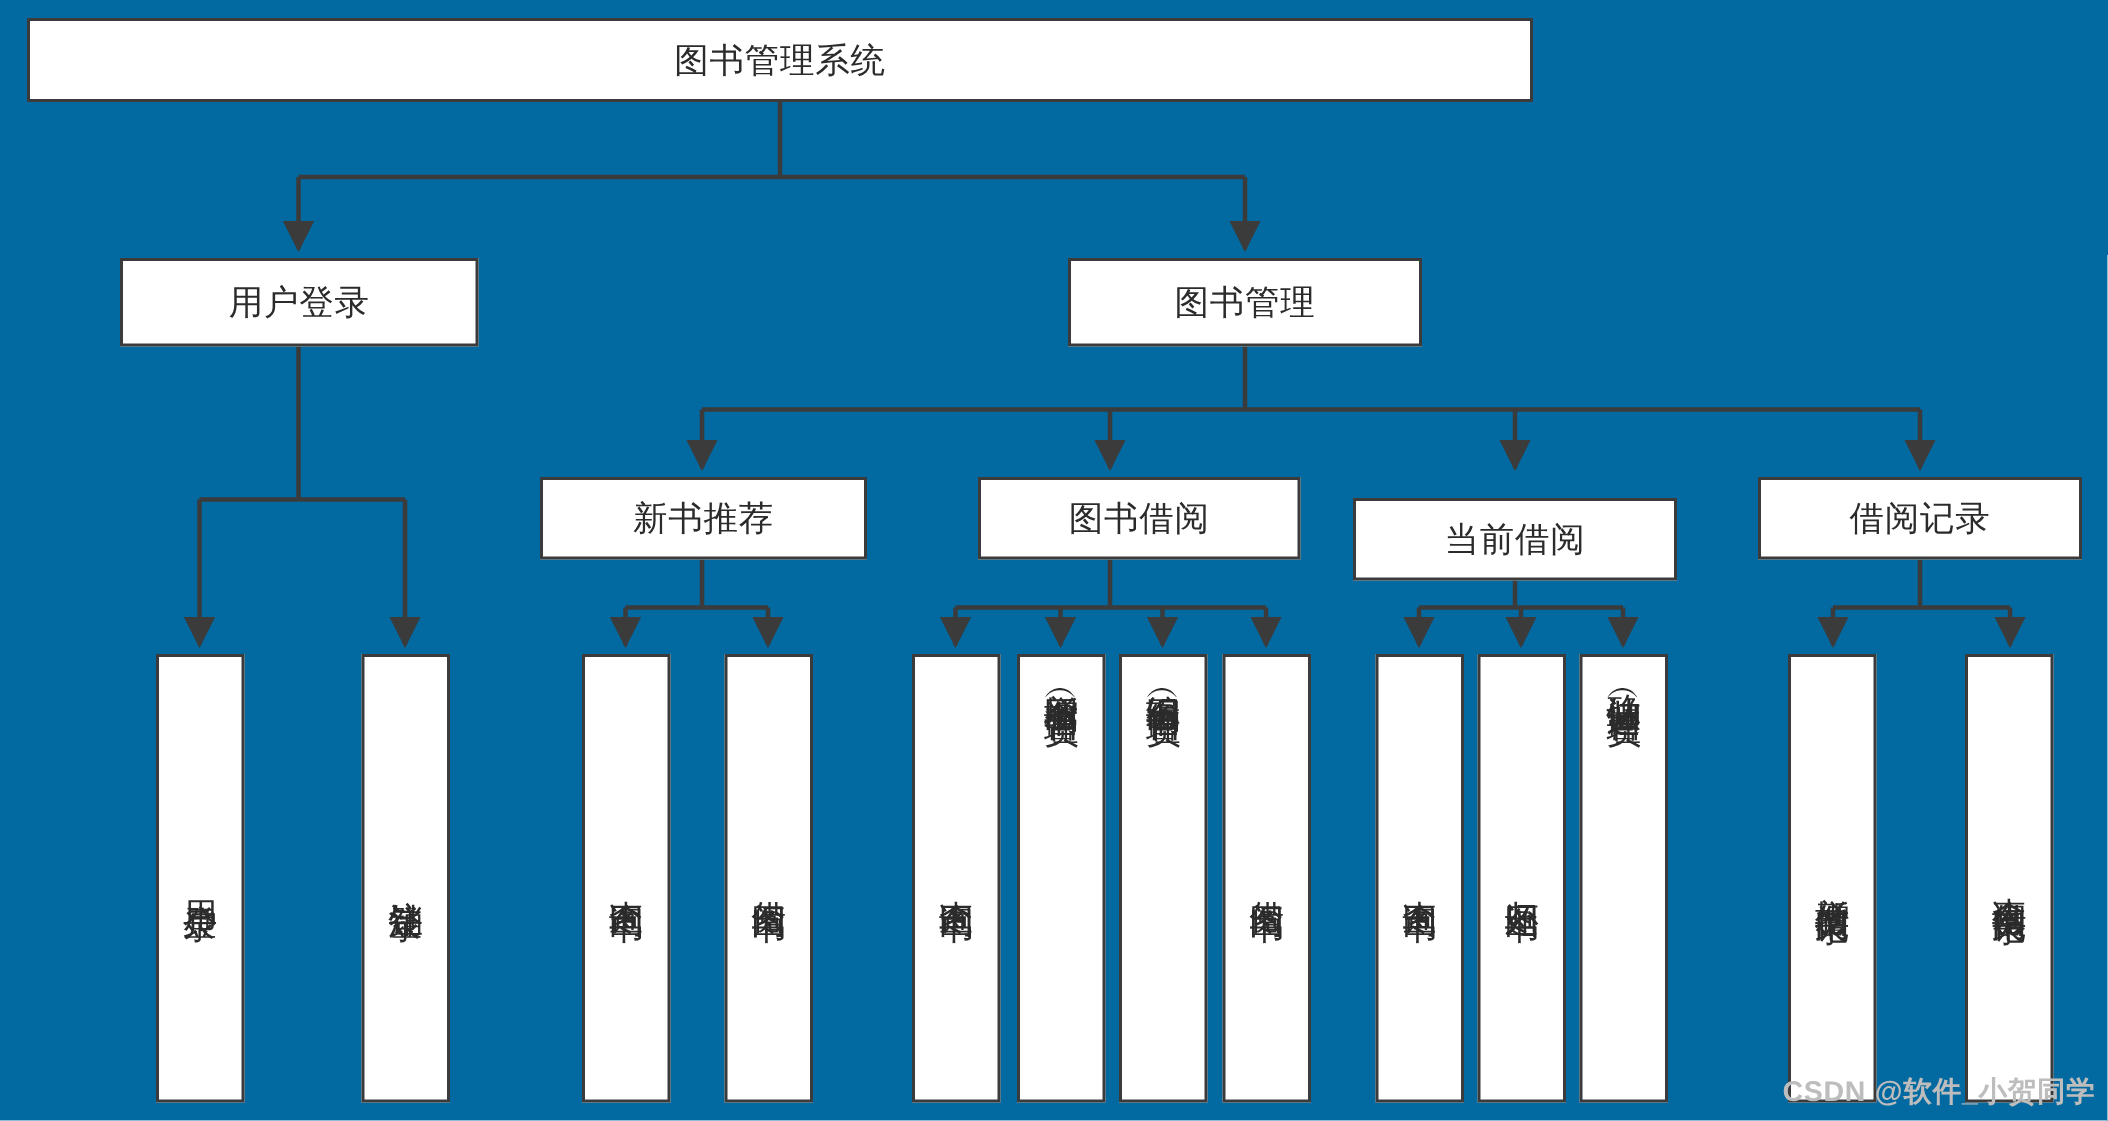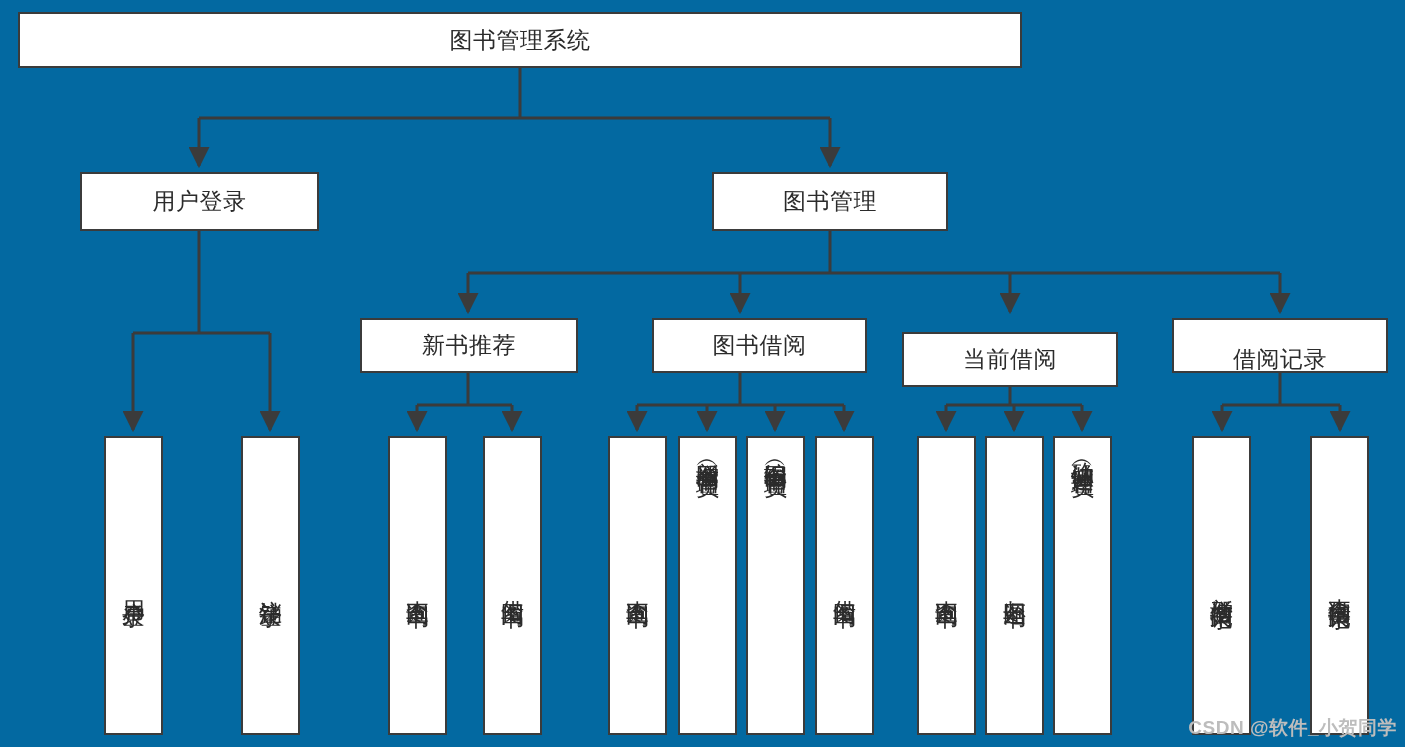--- a/index.html
+++ b/index.html
@@ -146,21 +146,21 @@
   </div>
 
   <div class="node horiz" style="left:633px; top:318px; width:215px; height:55px;margin-left:19px;">
     <span class="node-label">图书借阅</span>
   </div>
 
   <div class="node horiz" style="left:902px; top:332px; width:216px; height:55px;">
     <span class="node-label">当前借阅</span>
   </div>
 
-  <div class="node horiz" style="left:1172px; top:318px; width:216px; height:55px;align-items:flex-end;">
+  <div class="node horiz" style="left:1172px; top:318px; width:216px; height:55px;">
     <span class="node-label">借阅记录</span>
   </div>
 
   <div class="node leaf centered" style="left:104px; top:436px; width:59px; height:299px;">
     <span class="node-label">用户登录</span>
   </div>
 
   <div class="node leaf centered" style="left:241px; top:436px; width:59px; height:299px;">
     <span class="node-label">注销登录</span>
   </div>

